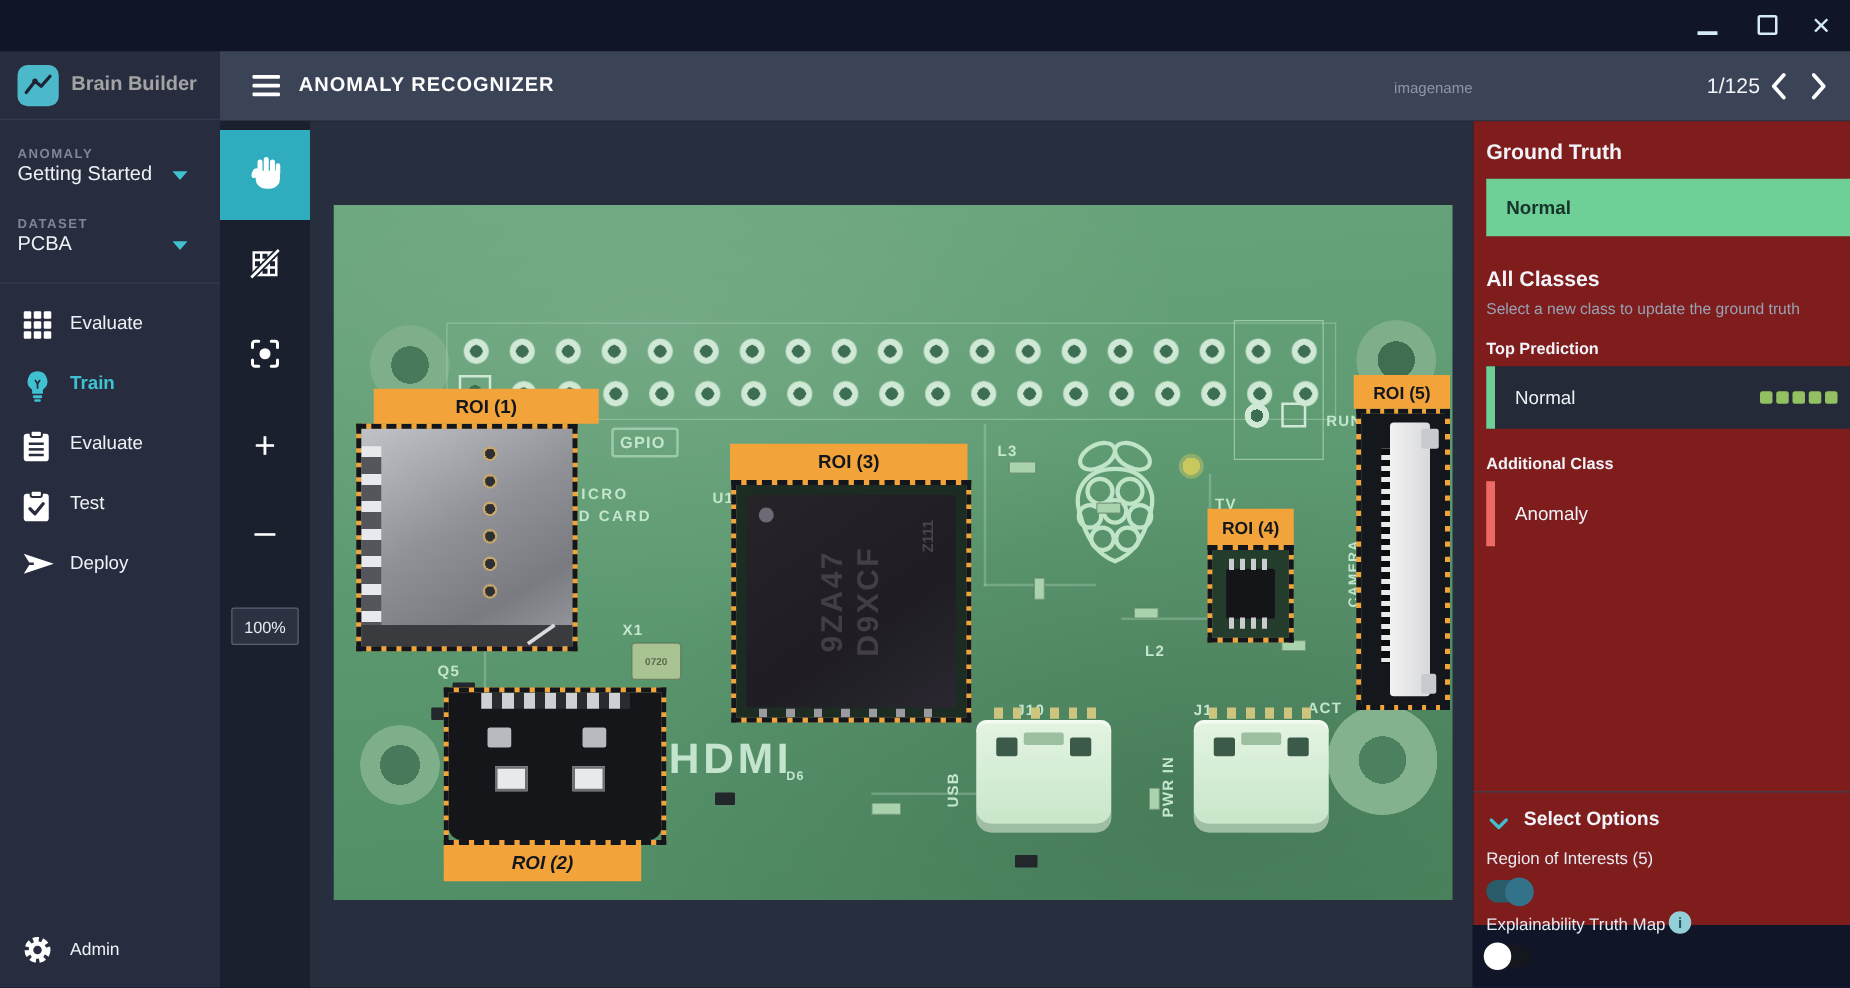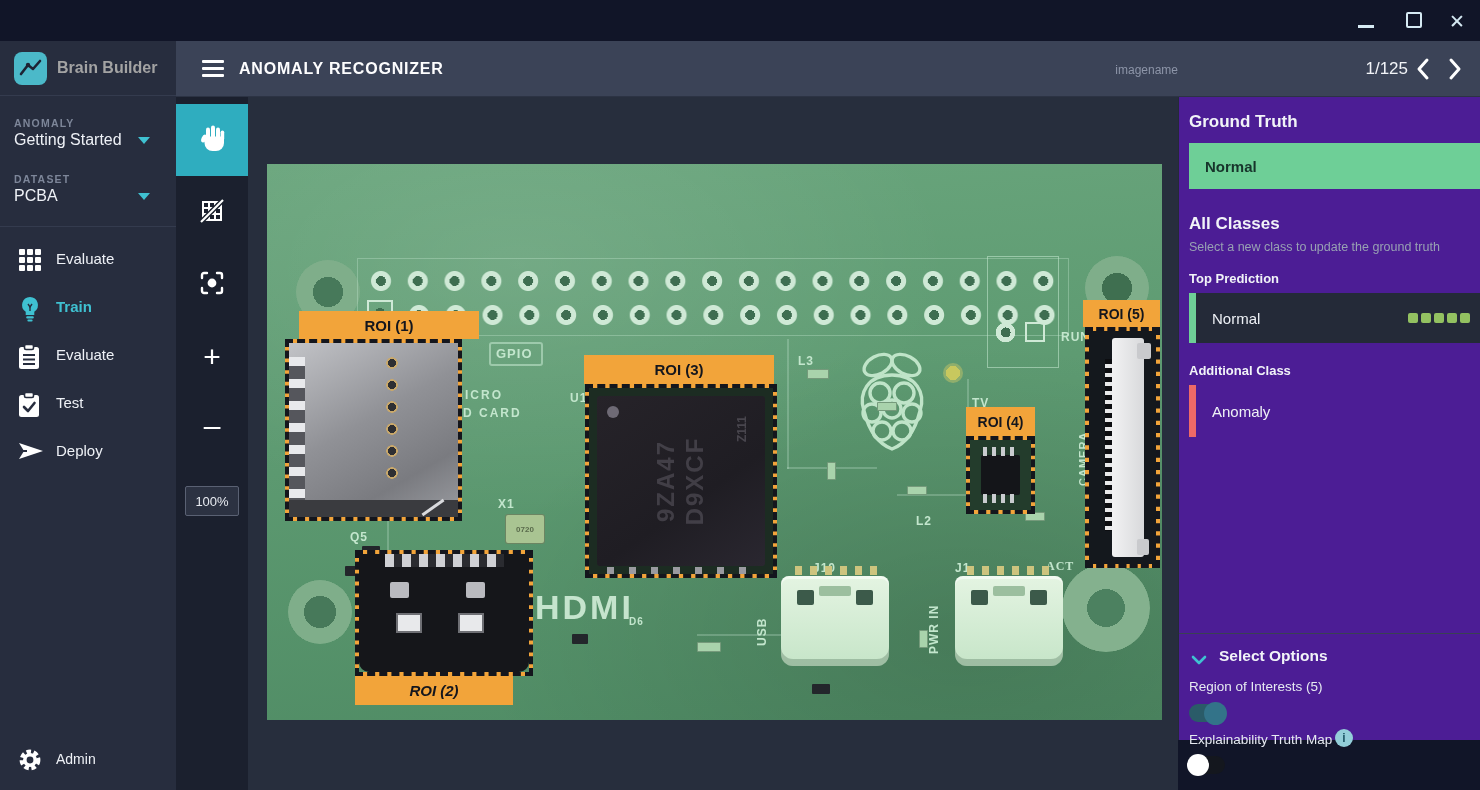--- a/index.html
+++ b/index.html
@@ -73,21 +73,21 @@
 
   
   .roi-label { position:absolute; z-index:4; background:#f2a43a; color:#14161d; font-weight:700; font-size:15px;
     display:flex; align-items:center; justify-content:center; }
   .roi-box { position:absolute; z-index:3; }
   .roi-box::before { content:''; position:absolute; inset:0; border:4px solid #f2a43a; }
   .roi-box::after  { content:''; position:absolute; inset:0; border:4px dashed #14161d; }
   .roi-art { position:absolute; inset:4px; overflow:hidden; }
 
   
-  #panel { left:1178px; top:97px; width:302px; height:643px; background:#4c1d95; border-left:1px solid #242a38; }
+  #panel { left:1178px; top:97px; width:302px; height:643px; background:#7f1d1d; border-left:1px solid #242a38; }
   .panel-h1 { position:absolute; left:10px; font-size:17px; font-weight:700; color:#f1f3f8; }
   .panel-h2 { position:absolute; left:10px; font-size:13px; font-weight:700; color:#f1f3f8; }
   #gt-chip { position:absolute; left:10px; right:0; top:46px; height:46px; background:#6ecf97; color:#17342b;
     font-size:15px; font-weight:700; display:flex; align-items:center; padding-left:16px; }
   #panel-subtitle { position:absolute; left:10px; top:143px; font-size:12.5px; color:#98a1b3; }
   .class-row { position:absolute; left:10px; right:0; display:flex; align-items:center; padding-left:16px;
     font-size:15px; color:#eef1f6; }
   #pred-row { top:196px; height:50px; background:#242a38; border-left:7px solid #6ecf97; }
   #anom-row { top:288px; height:52px; border-left:7px solid #ee6a67; }
   #conf-squares { position:absolute; right:10px; top:20px; display:flex; gap:3px; }
@@ -354,21 +354,21 @@
     <div class="silk" style="left:186px; top:242px; letter-spacing:2px;">SD CARD</div>
     <div class="silk" style="left:303px; top:227px;">U1</div>
     <div class="silk" style="left:83px; top:366px;">Q5</div>
     <div class="silk" style="left:231px; top:333px;">X1</div>
     <div class="silk" style="left:531px; top:190px;">L3</div>
     <div class="silk" style="left:649px; top:350px;">L2</div>
     <div class="silk" style="left:546px; top:397px;">J10</div>
     <div class="silk" style="left:688px; top:397px;">J1</div>
     <div class="silk vert" style="left:488px; top:482px;">USB</div>
     <div class="silk vert" style="left:660px; top:490px;">PWR IN</div>
-    <div class="silk" style="left:779px; top:395px;font-family:Liberation Serif, serif;">ACT</div>
+    <div class="silk" style="left:779px; top:395px;">ACT</div>
     <div class="silk" style="left:794px; top:166px;">RUN</div>
     <div class="silk" style="left:705px; top:232px;">TV</div>
     <div class="silk vert" style="left:810px; top:322px; font-size:11px;">CAMERA</div>
     <div class="silk" style="left:268px; top:424px; font-size:34px; font-weight:800; letter-spacing:3px; color:rgba(207,235,214,0.92);">HDMI</div>
     <div class="silk" style="left:362px; top:452px; font-size:10px;">D6</div>
 
     <div class="gold-pads" style="left:528px; top:402px; width:82px;"></div>
     <div class="usb-port" style="left:514px; top:412px;">
       <span class="notch" style="left:16px;"></span>
       <span class="notch" style="right:16px;"></span>

